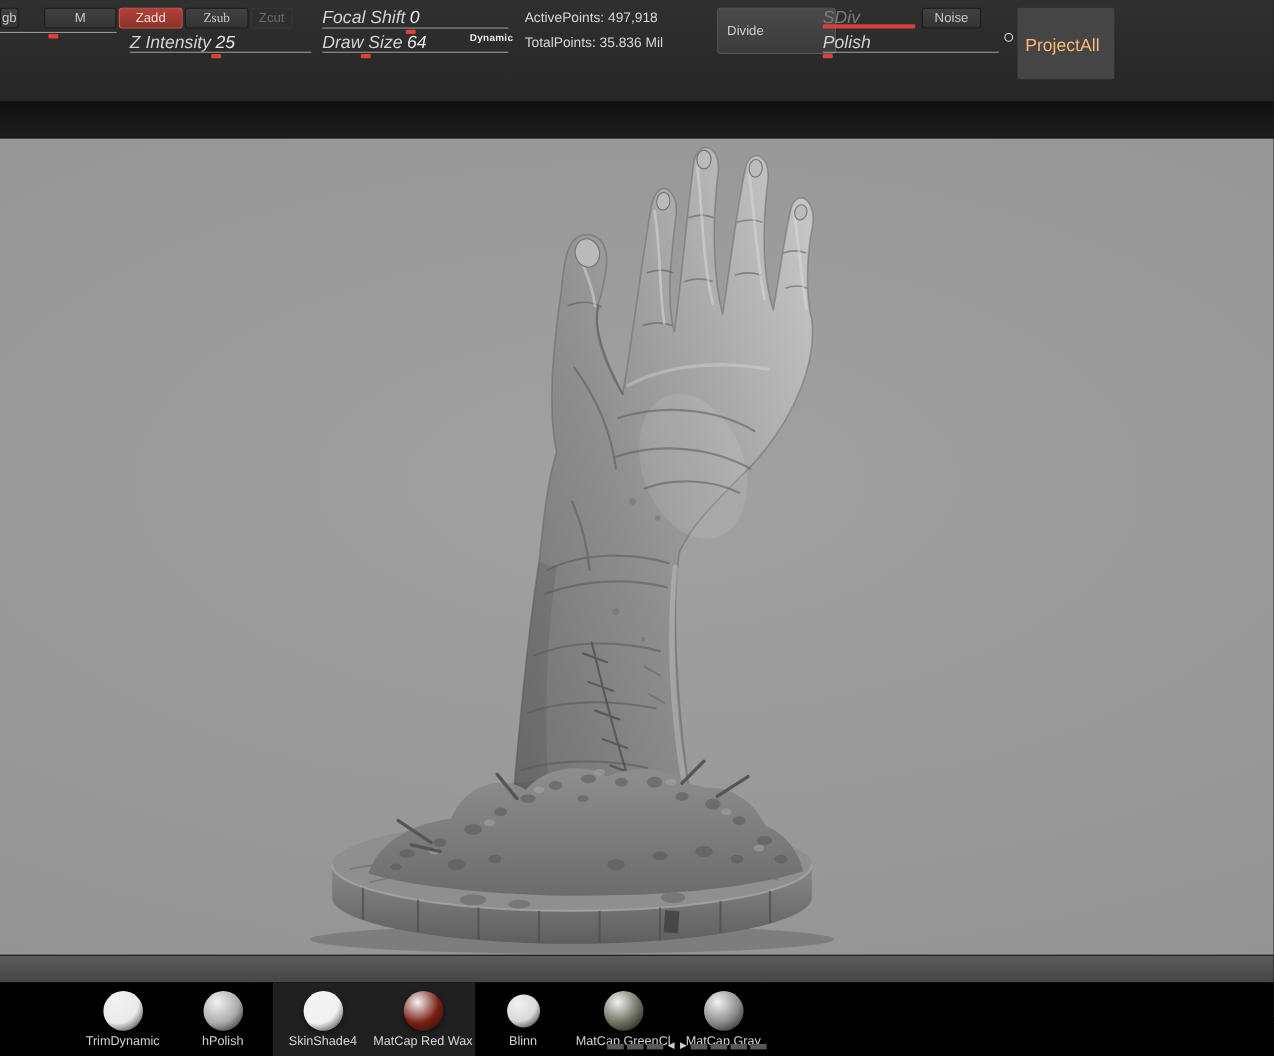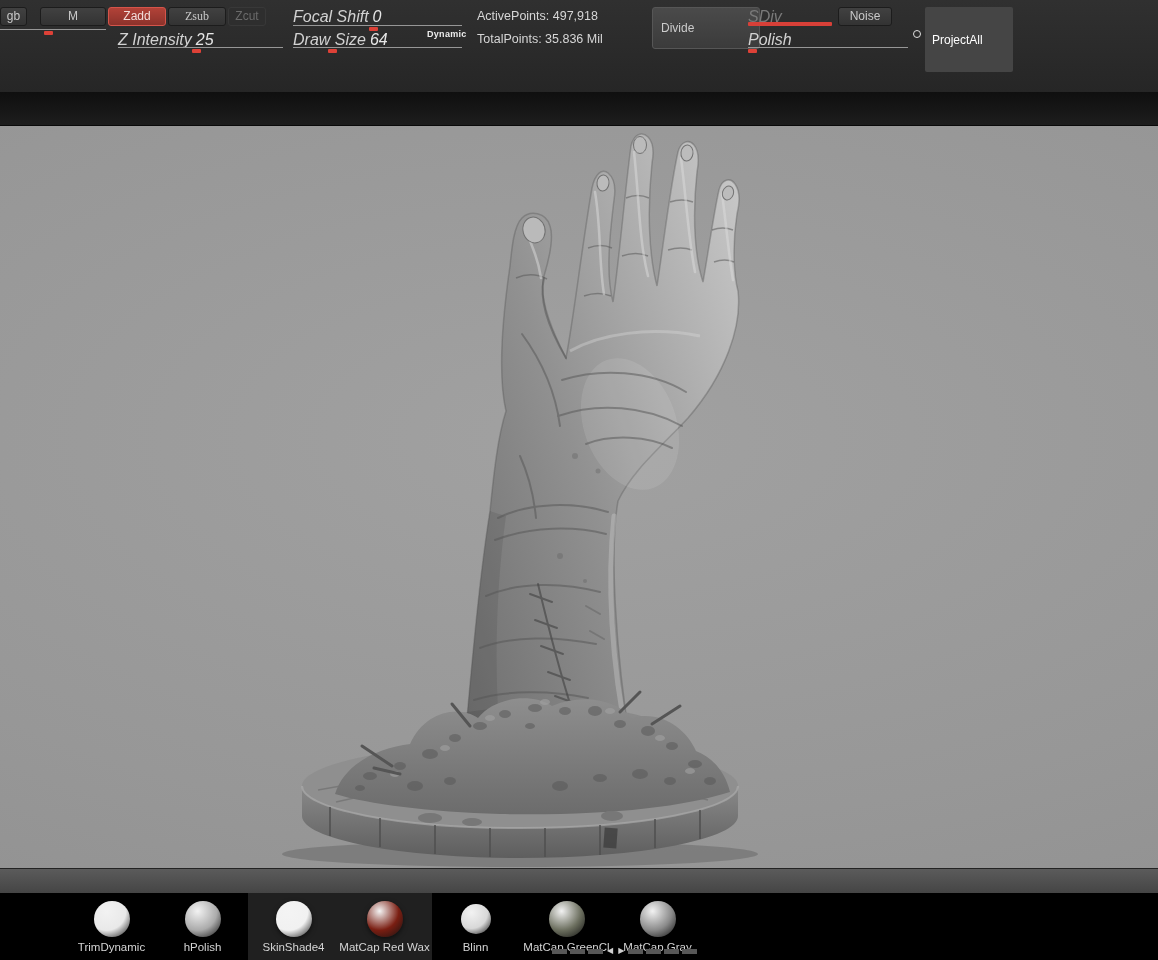--- a/index.html
+++ b/index.html
@@ -29,22 +29,22 @@
   .track { position:absolute; height:1px; background:#969696; }
   .marker { position:absolute; width:9px; height:4px; background:#dd4137; border-radius:1px; }
   .fillbar { position:absolute; height:4px; background:#d84038; border-radius:1px; }
   .stat { position:absolute; color:#d6d6d6; font-size:12.5px; white-space:nowrap; }
   .panel-btn {
     position:absolute; background:linear-gradient(#4a4a4a,#3b3b3b);
     border:1px solid #565656; border-radius:3px; color:#cccccc;
     display:flex; align-items:center; justify-content:center; font-size:12px;
   }
   .projectall {
-    position:absolute; background:#454545; border-radius:2px; color:#ffffff;
-    font-size:12px; padding:26px 0 0 7px;
+    position:absolute; background:#454545; border-radius:2px; color:#fdba74;
+    font-size:16px; padding:26px 0 0 7px;
   }
   .radio-dot { position:absolute; width:8px; height:8px; border:1.5px solid #e0e0e0;
     border-radius:50%; background:transparent; }
   .dynamic-tag { position:absolute; font-size:9px; font-weight:bold; color:#ececec;
     letter-spacing:.3px; }
   
   .strip { position:absolute; left:0; top:92px; width:1158px; height:34px;
     background:linear-gradient(#0f0f0f,#1d1d1d); border-bottom:1px solid #0a0a0a; }
   .canvas { position:absolute; left:0; top:126px; width:1158px; height:742px;
     background:radial-gradient(ellipse 130% 95% at 50% 42%, #a1a1a1 0%, #979797 55%, #8d8d8d 100%); }
@@ -63,21 +63,21 @@
   .pager .seg { width:15px; height:5px; background:#575757; }
   .pager .arrow { color:#cfcfcf; font-size:8px; line-height:8px; padding:0 1px; }
 </style>
 </head>
 <body>
 
 <div id="app">
 
   <div class="toolbar">
 
-    <div class="btn" style="left:0;top:7px;width:27px;"><span>gb</span></div>
+    <div class="btn" style="left:0;top:7px;width:17px;"><span>gb</span></div>
     <div class="btn" style="left:40px;top:7px;width:66px;"><span>M</span></div>
     <div class="btn active" style="left:108px;top:7px;width:58px;"><span>Zadd</span></div>
     <div class="btn" style="left:168px;top:7px;width:58px;font-family:Liberation Serif, serif;"><span>Zsub</span></div>
     <div class="btn disabled" style="left:228px;top:7px;width:38px;"><span>Zcut</span></div>
 
     <div class="track" style="left:0;top:29px;width:106px;"></div>
     <div class="marker" style="left:44px;top:31px;"></div>
 
     <div class="slider-label" style="left:118px;top:31px;">
       <span>Z Intensity</span><span class="val">25</span>

